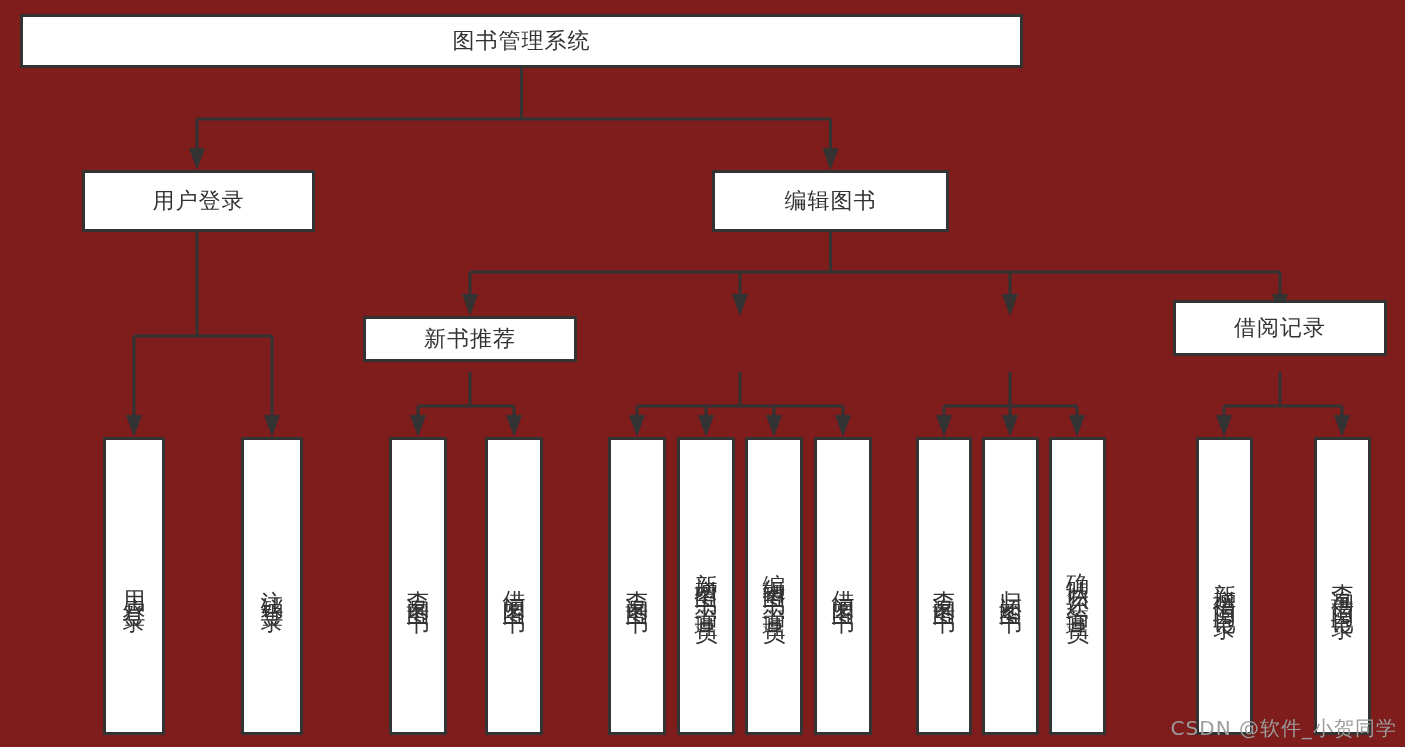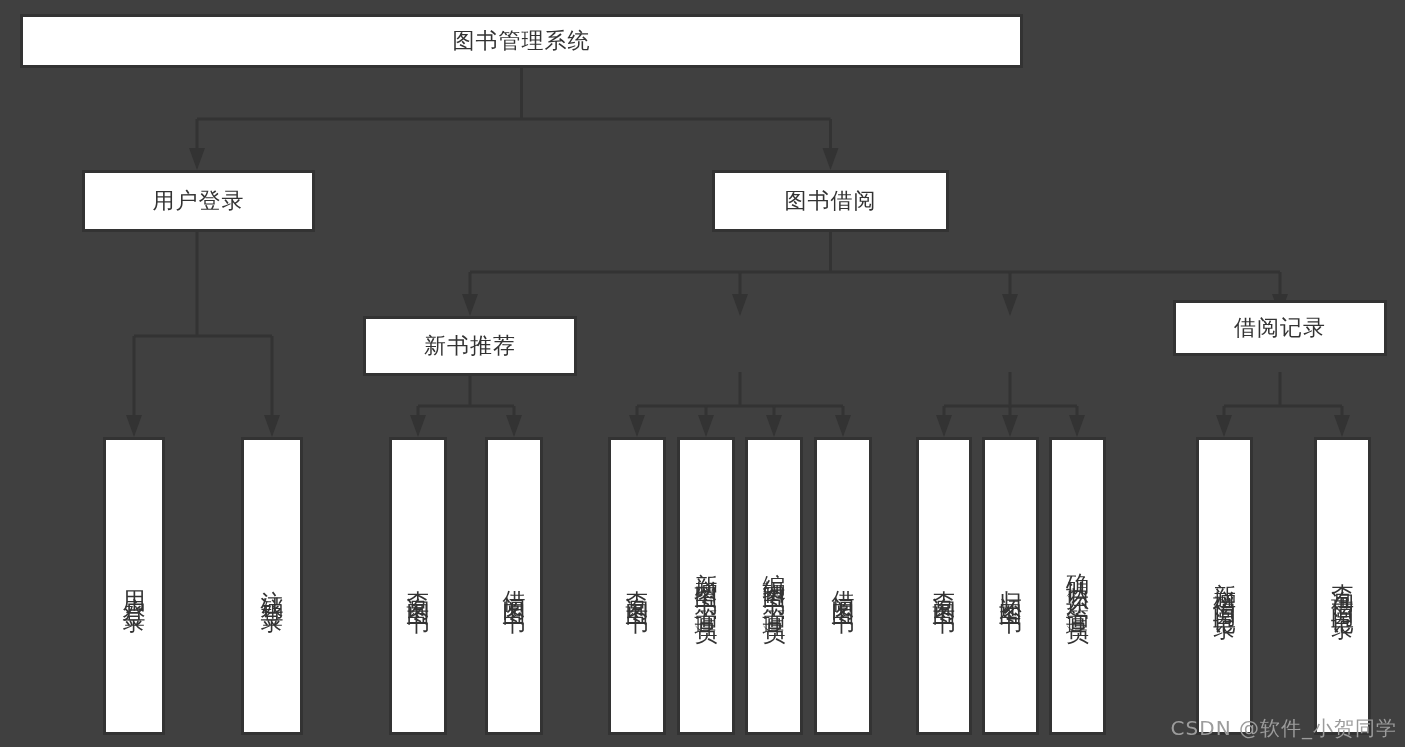--- a/index.html
+++ b/index.html
@@ -1,17 +1,17 @@
 <!DOCTYPE html>
 <html><head>
 <meta charset="utf-8">
 <style>
   html,body { margin:0; padding:0; background:#ffffff; }
   .stage {
-    position:relative; width:1405px; height:747px; background:#404040;
+    position:relative; width:1405px; height:747px; background:#7f1d1d;
     font-family:"DejaVu Sans", sans-serif; overflow:hidden;
   }
   .connectors { position:absolute; left:0; top:0; width:1405px; height:747px; }
   .connectors path, .connectors line { stroke:#333333; stroke-width:3; fill:none; }
   .connectors polygon { fill:#333333; stroke:none; }
   .node {
     position:absolute; box-sizing:border-box; border:3px solid #333333;
     background:#ffffff; color:#333333; display:flex;
     align-items:center; justify-content:center; text-align:center;
   }
@@ -92,23 +92,23 @@
       <line x1="1224" y1="406" x2="1224" y2="418"></line>
       <polygon points="1216,415 1232,415 1224,437"></polygon>
       <line x1="1342" y1="406" x2="1342" y2="418"></line>
       <polygon points="1334,415 1350,415 1342,437"></polygon>
     </g>
   </svg>
 
   <div class="node h" style="left:20px;top:14px;width:1003px;height:54px">图书管理系统</div>
 
   <div class="node h" style="left:82px;top:170px;width:233px;height:62px">用户登录</div>
-  <div class="node h" style="left:712px;top:170px;width:237px;height:62px">图书借阅</div>
+  <div class="node h" style="left:712px;top:170px;width:237px;height:62px">编辑图书</div>
 
-  <div class="node h" style="left:363px;top:316px;width:214px;height:60px">新书推荐</div>
+  <div class="node h" style="left:363px;top:316px;width:214px;height:46px">新书推荐</div>
   <div class="node h" style="left:1173px;top:300px;width:214px;height:56px">借阅记录</div>
 
   <div class="node v" style="left:103px;top:437px;width:62px;height:298px">用户登录</div>
   <div class="node v" style="left:241px;top:437px;width:62px;height:298px">注销登录</div>
 
   <div class="node v" style="left:389px;top:437px;width:58px;height:298px">查询图书</div>
   <div class="node v" style="left:485px;top:437px;width:58px;height:298px">借阅图书</div>
 
   <div class="node v" style="left:608px;top:437px;width:58px;height:298px">查询图书</div>
   <div class="node v" style="left:677px;top:437px;width:58px;height:298px">新增图书（管理员）</div>

